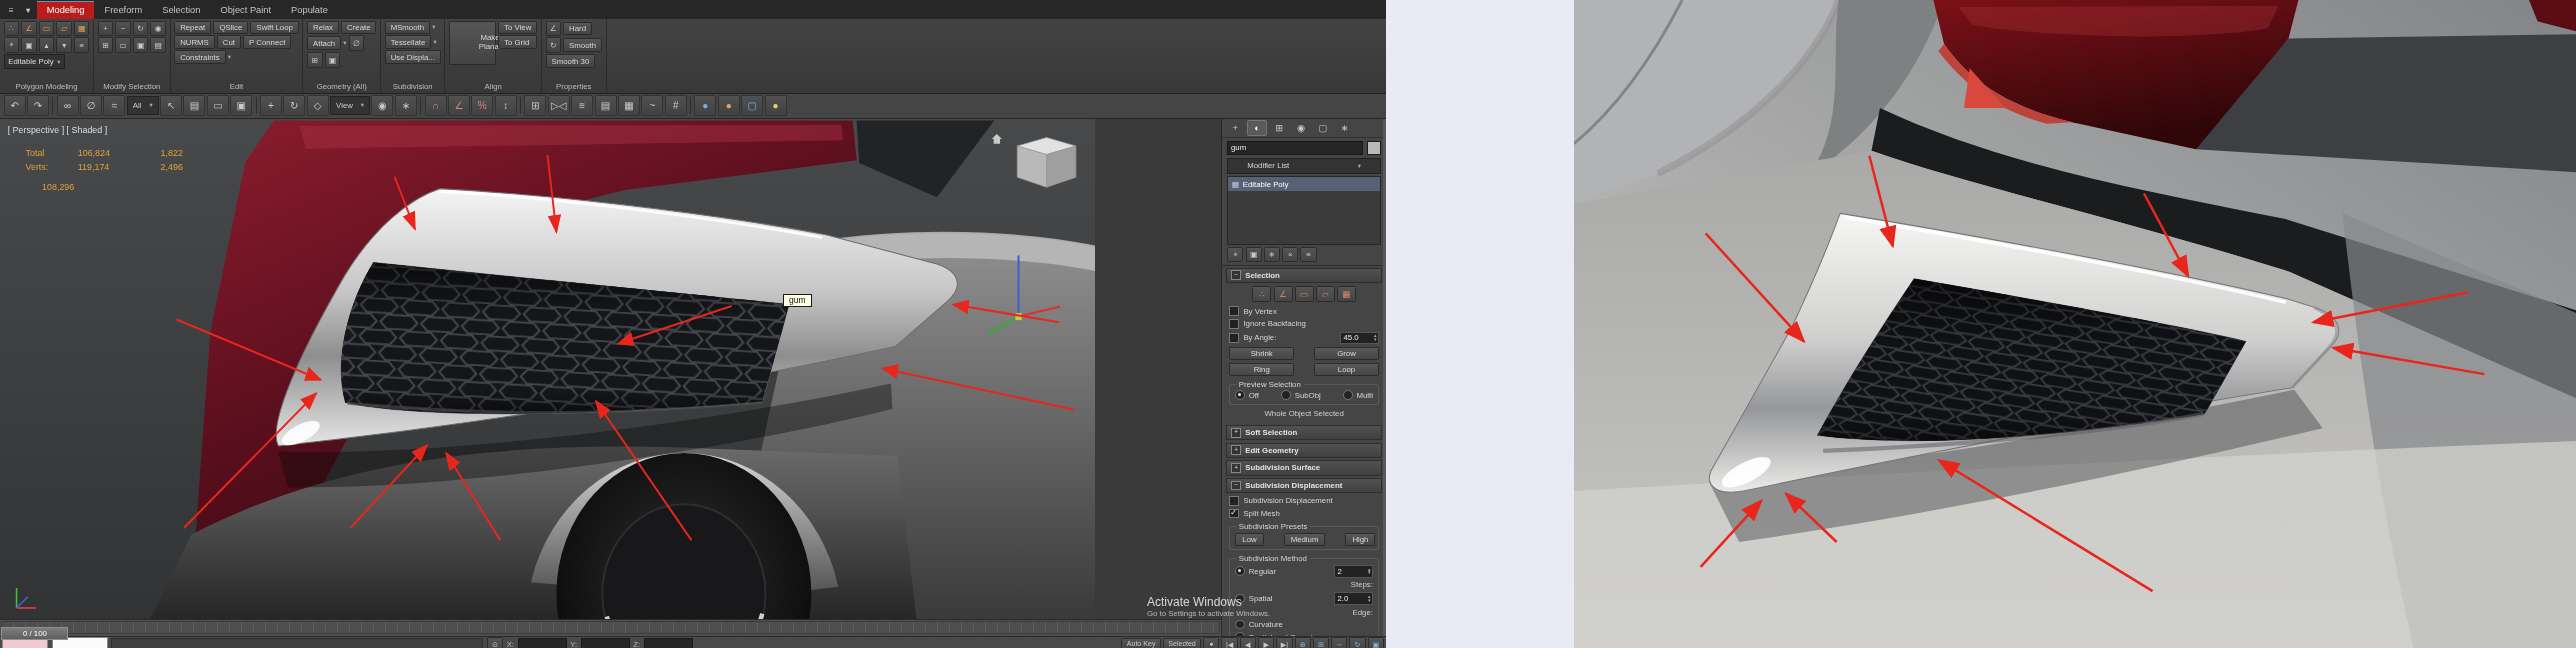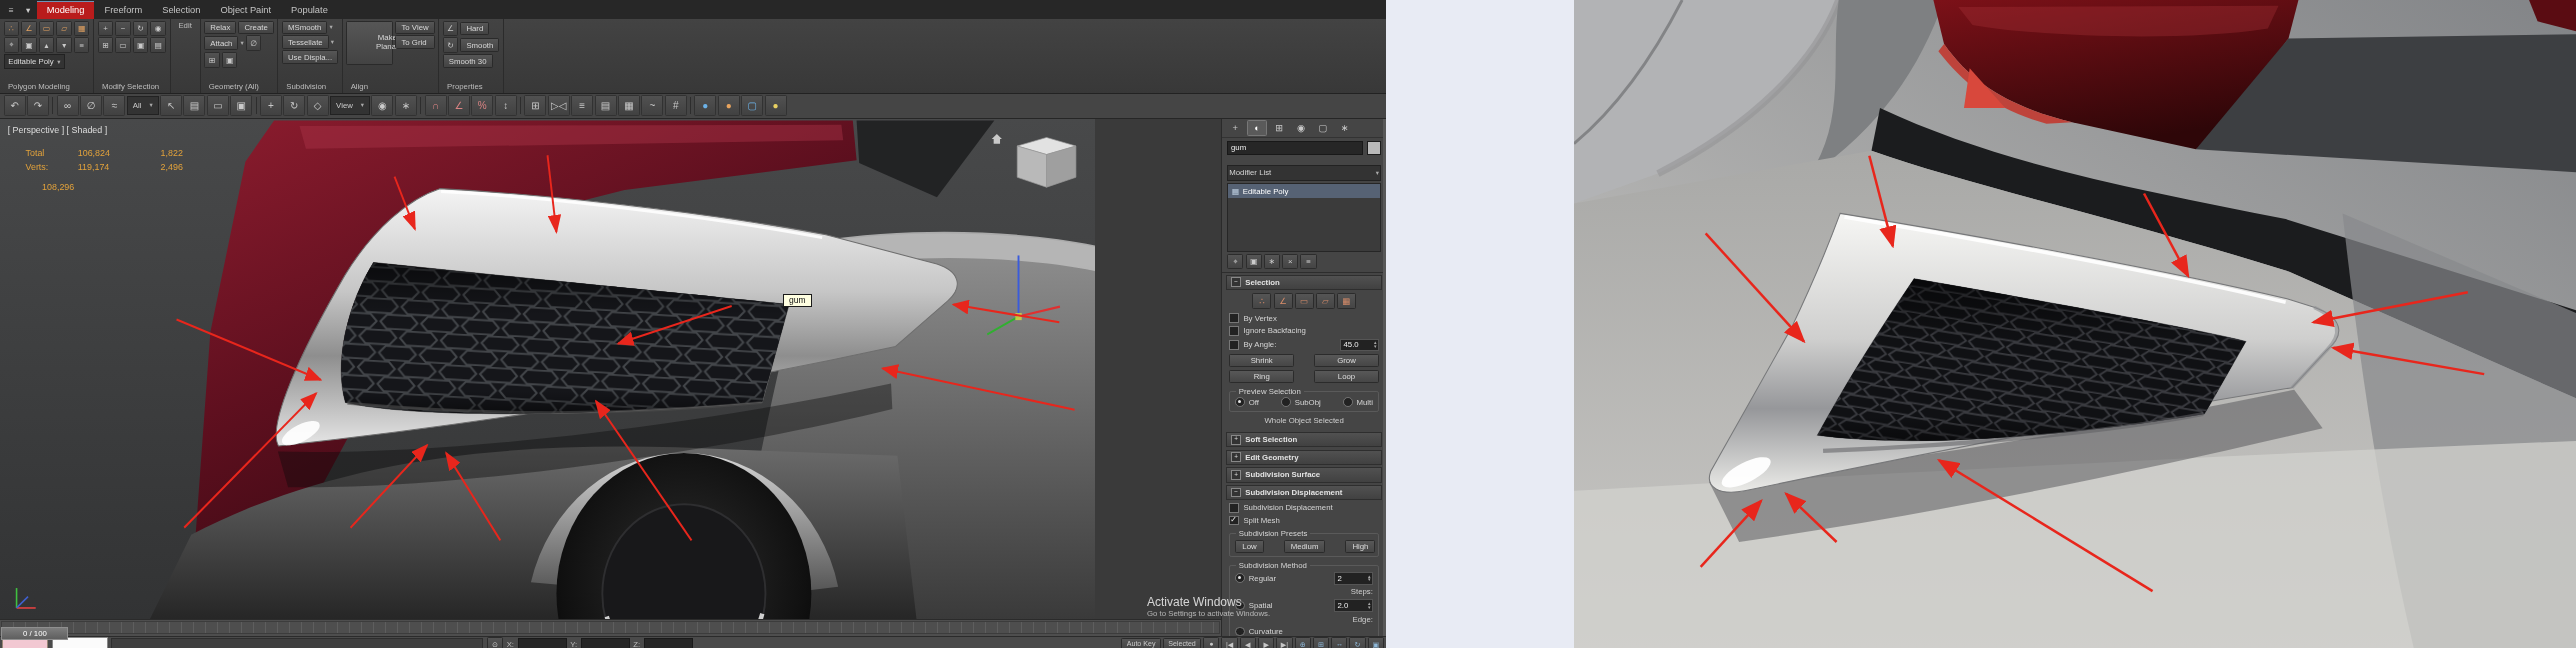--- a/index.html
+++ b/index.html
@@ -8,21 +8,21 @@
   
   .ribbon-tabs{height:18.5px;background:#272727;display:flex;align-items:flex-end;gap:0;padding-left:2.8px;}
   .winicon{width:14.2px;height:14.2px;margin:1.4px 1.4px;color:#cfcfcf;font-size:8.5px;display:flex;align-items:center;justify-content:center;}
   .rtab{padding:2.8px 10px 3.6px;font-size:9.3px;color:#c4c4c4;cursor:default;}
   .rtab.active{background:#b91c1c;color:#ffffff;border-top:1.4px solid #6f94b8;}
   
   .ribbon{height:74px;background:linear-gradient(#434343,#383838);border-bottom:0.7px solid #222;display:flex;}
   .rpanel{display:flex;flex-direction:column;border-right:0.7px solid #2b2b2b;padding:2.1px 3.6px 0;}
   .pcontent{flex:1;display:flex;flex-direction:column;gap:1.4px;}
   .prow{display:flex;gap:2.1px;align-items:center;}
-  .plabel{height:10.7px;font-size:7.8px;color:#bdbdbd;text-align:left;padding:0 4.3px;display:fl ex;white-space:nowrap;}
+  .plabel{height:10.7px;font-size:7.8px;color:#bdbdbd;text-align:center;padding:0 4.3px;display:fl ex;white-space:nowrap;}
   .rbtn{background:linear-gradient(#565656,#434343);border:0.7px solid #2a2a2a;border-radius:1.4px;color:#d8d8d8;font-size:7.8px;padding:0.7px 5px;height:13.5px;display:flex;align-items:center;gap:2.1px;white-space:nowrap;}
   .rbtn.tall{height:44px;width:40px;white-space:normal;text-align:center;justify-content:center;font-size:7.8px;line-height:1.1;padding-left:40px;}
   .ricon{width:13.5px;height:13.5px;background:linear-gradient(#525252,#414141);border:0.7px solid #2c2c2c;border-radius:1.4px;color:#c9c9c9;font-size:7.8px;display:flex;align-items:center;justify-content:center;}
   .ricon.warm{color:#e0a060;}
   .rdrop{height:13px;background:#333;border:0.7px solid #222;color:#ddd;font-size:7.8px;padding:0 3.6px;display:flex;align-items:center;gap:3.6px;white-space:nowrap;}
   .dda{font-size:6.4px;color:#aaa;}
   
   .main-toolbar{height:24px;background:#454545;border-bottom:0.7px solid #262626;display:flex;align-items:center;padding:0 3.6px;gap:1.4px;}
   .ticon{width:20px;height:19px;background:linear-gradient(#515151,#414141);border:0.7px solid #323232;border-radius:1.4px;color:#c9c9c9;font-size:10px;display:flex;align-items:center;justify-content:center;}
   .ticon.blue{color:#6cb2e8;} .ticon.orange{color:#e8a45e;} .ticon.red{color:#d98383;} .ticon.gold{color:#e8d062;}
@@ -39,21 +39,21 @@
   .tl-track{position:absolute;inset:1.4px 1.4px 1.4px 1.4px;background:repeating-linear-gradient(90deg,#4e4e4e 0 10.7px,#5e5e5e 10.7px 12px);border:0.7px solid #3c3c3c;}
   .tl-handle{position:absolute;left:1.4px;top:7px;width:65px;height:11.4px;background:linear-gradient(#7d7d7d,#5f5f5f);border:0.7px solid #8f8f8f;color:#fff;font-size:7.8px;display:flex;align-items:center;justify-content:center;z-index:2;text-align:right;}
   
   .cpanel{width:164px;height:517px;background:#454545;border-left:0.7px solid #2a2a2a;font-size:7.8px;color:#d6d6d6;overflow:hidden;position:relative;display:flex;flex-direction:column;}
   .ptabs{display:flex;height:17px;align-items:center;padding:0.7px 2.8px;gap:1.4px;border-bottom:0.7px solid #333;}
   .ptab{width:18.5px;height:14.2px;display:flex;align-items:center;justify-content:center;color:#c9c9c9;font-size:9.3px;border:0.7px solid transparent;border-radius:1.4px;}
   .ptab.active{background:#5a5a5a;border-color:#777;color:#fff;}
   .namerow{display:flex;gap:3.6px;padding:2.8px 5px 1.4px;align-items:center;}
   .nameinput{flex:1;background:#262626;border:0.7px solid #181818;color:#eee;height:12px;font-size:7.8px;padding:0 2.8px;font-family:"Liberation Sans",sans-serif;}
   .swatch{width:12px;height:12px;background:#b9b9b9;border:0.7px solid #1c1c1c;}
-  .modlist{margin:9px 5px 0;height:13.5px;background:#333;border:0.7px solid #222;display:flex;justify-content:space-between;align-items:center;padding:0 1px;}
+  .modlist{margin:2px 5px 0;height:13.5px;background:#333;border:0.7px solid #222;display:flex;justify-content:space-between;align-items:center;padding:0 19px;}
   .stack{margin:2.8px 5px 0;height:67px;background:#3b3b3b;border:0.7px solid #262626;}
   .stackrow{height:13.5px;background:#566274;color:#fff;display:flex;gap:3.6px;padding:0 3.6px;align-items:center;}
   .stackrow .si{color:#bcd;font-size:7.8px;}
   .stacktools{display:flex;gap:2.1px;padding:2.1px 5px;border-bottom:0.7px solid #2d2d2d;}
   .stool{width:14.2px;height:13px;background:linear-gradient(#555,#444);border:0.7px solid #2c2c2c;border-radius:1.4px;color:#ccc;font-size:7.8px;display:flex;align-items:center;justify-content:center;}
   .rollouts{flex:1;overflow:hidden;padding-bottom:2.8px;}
   .rollhead{height:13.5px;margin:2.1px 3.6px 0;background:linear-gradient(#515151,#414141);border:0.7px solid #2e2e2e;display:flex;align-items:center;gap:4.3px;padding:0 4.3px;font-weight:bold;color:#e3e3e3;}
   .pm{width:7.8px;height:7.8px;border:0.7px solid #888;background:#333;color:#ddd;font-size:6.4px;line-height:6.4px;display:flex;align-items:center;justify-content:center;font-weight:normal;}
   .rollbody{padding:2.8px 7.1px 3.6px;display:flex;flex-direction:column;gap:2.8px;}
   .subobj-row{display:flex;gap:2.1px;justify-content:center;padding-bottom:1.4px;}
@@ -147,20 +147,36 @@
           <span class="ricon">⊞</span>
           <span class="ricon">▭</span>
           <span class="ricon">▣</span>
           <span class="ricon">▤</span>
         </div>
       </div>
       <div class="plabel">Modify Selection</div>
     </div>
 
     <div class="rpanel">
+      <div class="pcontent">
+        <div class="prow">
+          <button class="rbtn">Repeat</button>
+          <button class="rbtn">QSlice</button>
+          <button class="rbtn">Swift Loop</button>
+        </div>
+        <div class="prow">
+          <button class="rbtn">NURMS</button>
+          <button class="rbtn">Cut</button>
+          <button class="rbtn">P Connect</button>
+        </div>
+        <div class="prow">
+          <button class="rbtn">Constraints</button>
+          <span class="dda">▾</span>
+        </div>
+      </div>
       <div class="plabel">Edit</div>
     </div>
 
     <div class="rpanel">
       <div class="pcontent">
         <div class="prow">
           <button class="rbtn">Relax</button>
           <button class="rbtn">Create</button>
         </div>
         <div class="prow">

